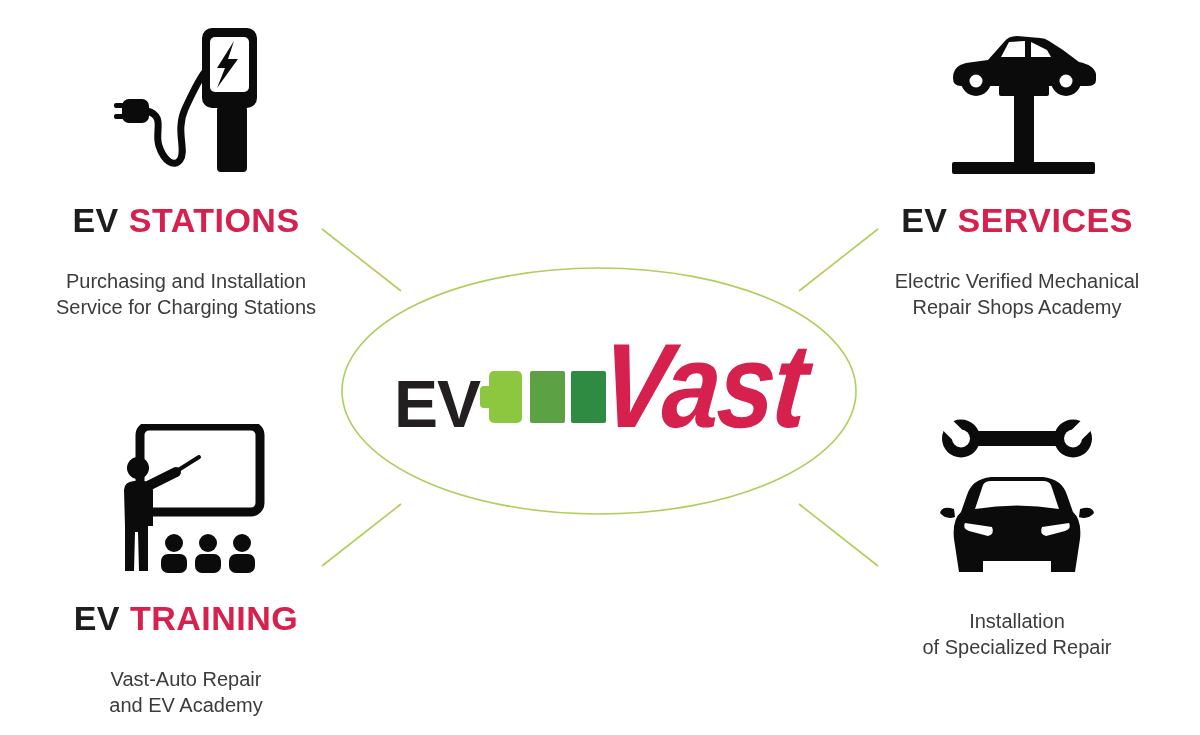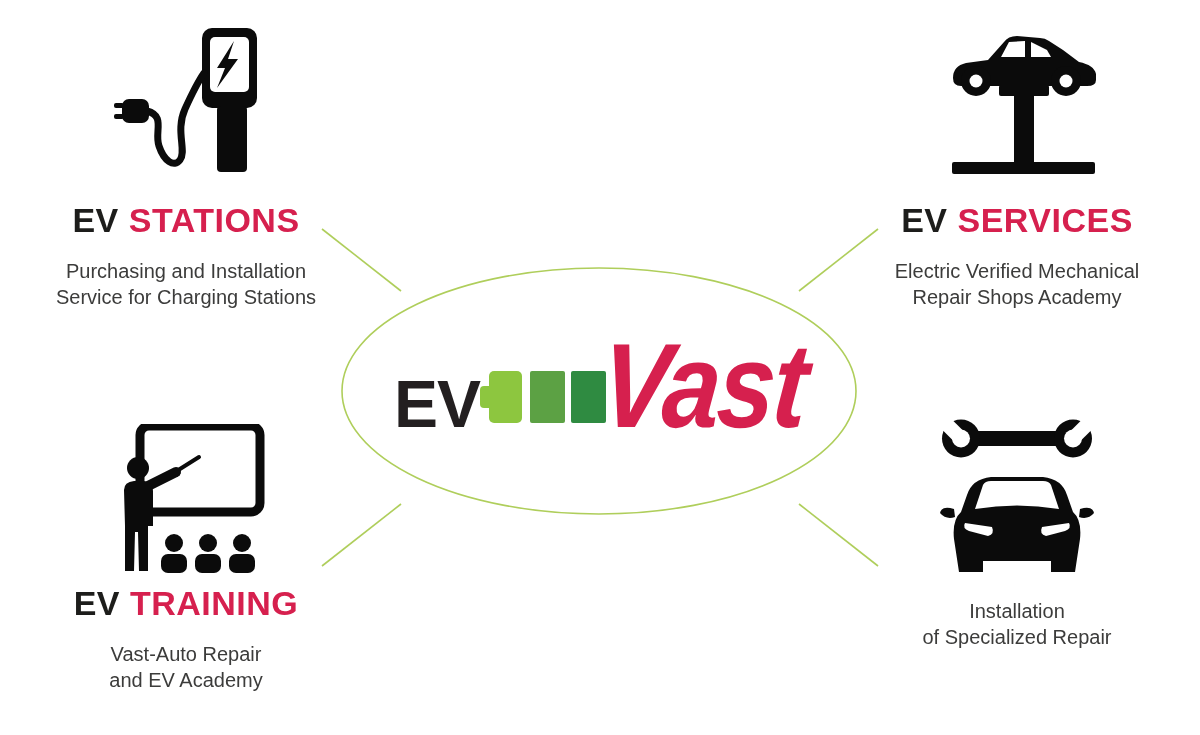--- a/index.html
+++ b/index.html
@@ -16,24 +16,24 @@
   #q-services{left:857px;top:26px;}
   #q-training{left:26px;top:420px;}
   #q-parts{left:857px;top:418px;}
   .icon-box{height:152px;display:flex;align-items:center;justify-content:center;}
   #q-training .icon-box{height:158px;}
   #q-parts .icon-box{height:160px;}
   .quad-title{
     margin-top:24px;font-size:34px;font-weight:700;letter-spacing:.5px;
     line-height:36px;color:#1d1d1b;white-space:nowrap;
   }
-  #q-training .quad-title,#q-parts .quad-title{margin-top:7px;}
+  #q-training .quad-title,#q-parts .quad-title{margin-top:22px;}
   .title-word{color:#d6204e;}
   .quad-sub{
-    margin-top:20px;font-size:20px;line-height:26px;color:#3c3c3b;font-weight:400;text-align:center;
+    margin-top:30px;font-size:20px;line-height:26px;color:#3c3c3b;font-weight:400;text-align:center;
   }
   
   .logo-ev{
     position:absolute;left:394px;top:371px;font-size:66px;line-height:1;
     font-weight:700;color:#231f20;letter-spacing:-1px;
   }
   .logo-battery{position:absolute;left:480px;top:371px;}
   .logo-vast{
     position:absolute;left:596px;top:325px;font-size:120px;line-height:1;
     font-weight:700;font-style:italic;color:#d6204e;letter-spacing:-3px;

